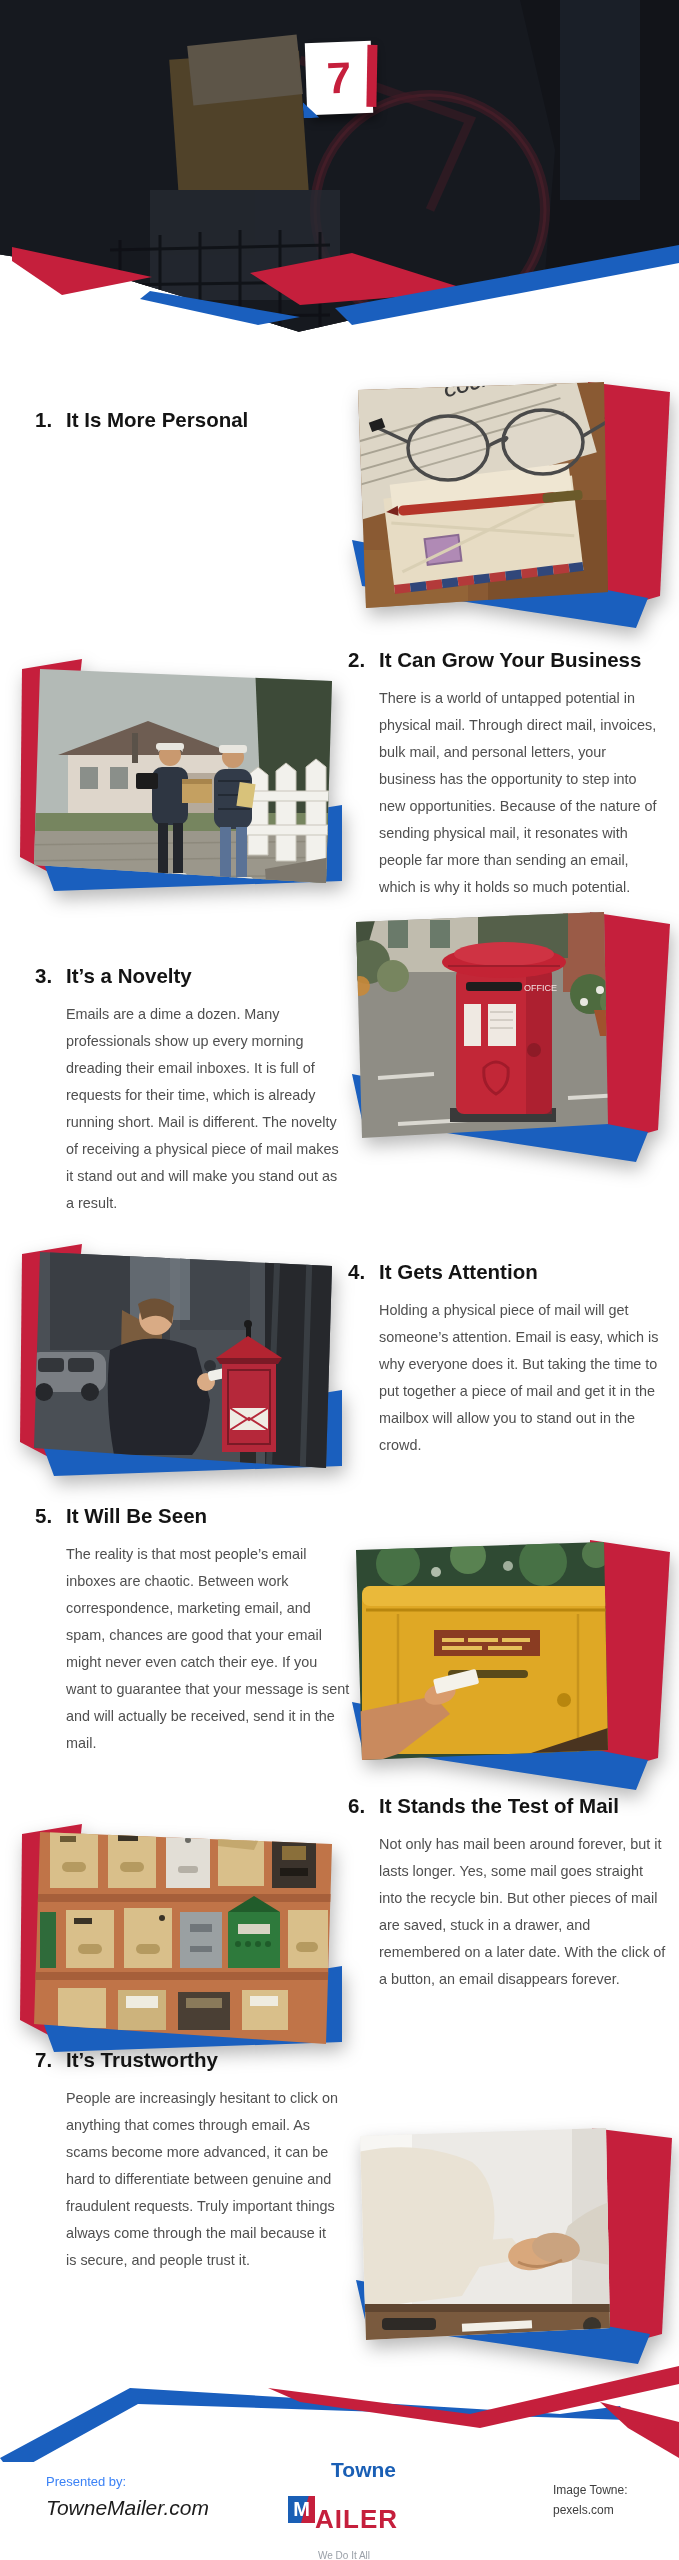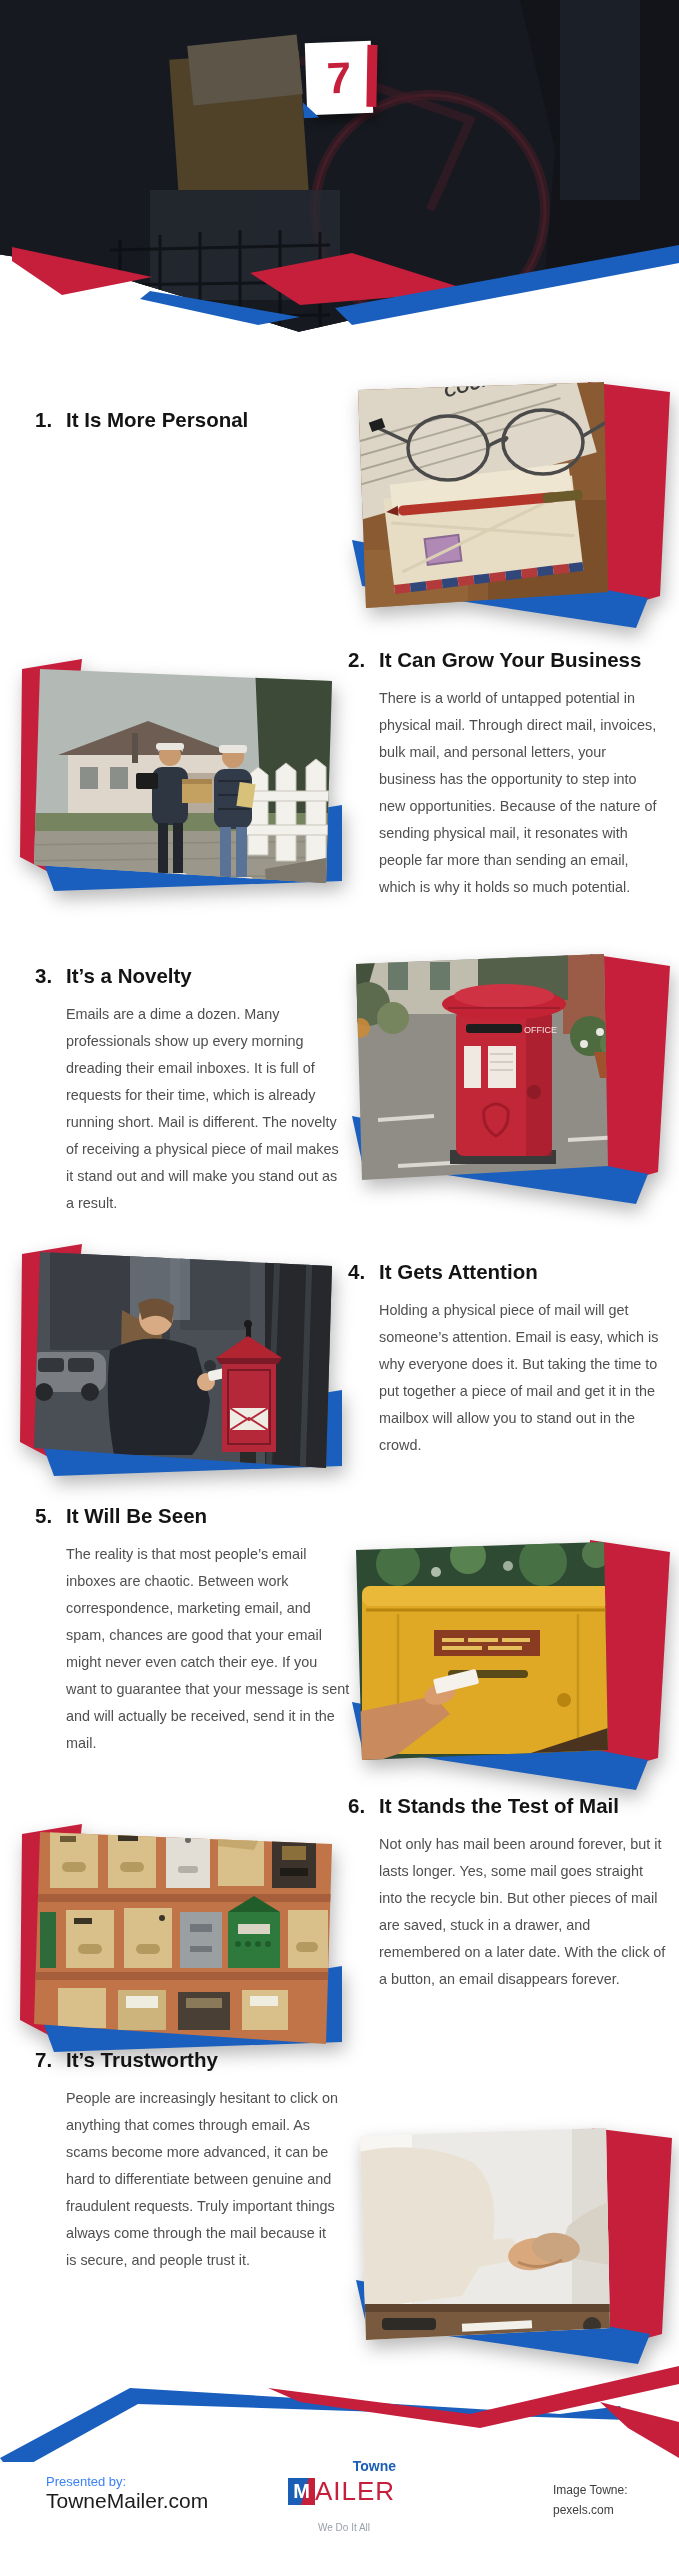--- a/index.html
+++ b/index.html
@@ -36,30 +36,30 @@
   .sec-head { display:flex; gap:9px; font-size:20.5px; font-weight:bold; color:#141414; }
   .sec-num { min-width:22px; }
   .sec-body { margin-top:13px; margin-left:31px; font-size:14.4px; color:#4f4f4f; line-height:1.87; }
   .photo-block { position:absolute; }
   .photo-block svg { filter:drop-shadow(3px 8px 9px rgba(0,0,0,0.28)); }
 
   
   .footer-band { position:absolute; left:0; top:2362px; pointer-events:none; }
   .presented { position:absolute; left:46px; top:2474px; }
   .presented-label { font-size:13px; color:#3b82f6; }
-  .presented-value { font-size:21px; color:#1c1c1c; }
+  .presented-value { margin-top:7px; font-size:21px; color:#1c1c1c;font-style:italic; }
   .logo { position:absolute; left:288px; top:2458px; width:112px; }
-  .logo-top { text-align:right; padding-right:4px; color:#1a5fb5; font-weight:bold; font-size:14px; }
+  .logo-top { text-align:right; padding-right:4px; color:#1a5fb5; font-weight:bold; font-size:21px; }
   .logo-row { display:flex; align-items:center; margin-top:2px; }
   .logo-mbox { position:relative; width:27px; height:27px; background:#1a5fb5; overflow:hidden;
     display:flex; align-items:center; justify-content:center; }
   .logo-mbox::after { content:""; position:absolute; right:0; top:0; width:14px; height:27px;
     background:#c51f3c; clip-path:polygon(100% 0,100% 100%,0 100%,55% 0); }
   .logo-m { position:relative; z-index:1; color:#ffffff; font-weight:bold; font-size:20px; }
-  .logo-rest { color:#c51f3c; font-weight:normal; font-size:26px; letter-spacing:1px; }
+  .logo-rest { color:#c51f3c; font-weight:bold; font-size:26px; letter-spacing:1px;margin-top:20px; }
   .logo-tagline { text-align:center; font-size:10px; color:#9aa0a8; margin-top:15px; }
   .img-source { position:absolute; left:553px; top:2480px; font-size:12px; color:#3d3d3d; line-height:1.7; }
 </style>
 </head>
 <body>
 
 <div id="page">
 
   <div class="header">
     <svg class="header-art" width="679" height="335" viewBox="0 0 679 335">
@@ -231,21 +231,21 @@
     <div class="sec-body">There is a world of untapped potential in physical mail. Through direct mail, invoices, bulk mail, and personal letters, your business has the opportunity to step into new opportunities. Because of the nature of sending physical mail, it resonates with people far more than sending an email, which is why it holds so much potential.</div>
   </div>
 
   <div class="text-block" style="left:35px; top:964px; width:310px;">
     <div class="sec-head">
       <span class="sec-num">3.</span>
       <span>It’s a Novelty</span>
     </div>
     <div class="sec-body">Emails are a dime a dozen. Many professionals show up every morning dreading their email inboxes. It is full of requests for their time, which is already running short. Mail is different. The novelty of receiving a physical piece of mail makes it stand out and will make you stand out as a result.</div>
   </div>
-  <div class="photo-block" style="left:338px; top:952px;">
+  <div class="photo-block" style="left:338px; top:910px;">
     <svg width="332" height="256" viewBox="0 0 332 256">
       <polygon points="252,2 332,14 320,220 248,240" fill="#c51f3c"></polygon>
       <polygon points="14,164 310,222 298,252 24,210" fill="#1a5fbe"></polygon>
       <defs>
           <clipPath id="clip3">
             <polygon points="18,12 266,2 270,214 24,228"></polygon>
           </clipPath>
         </defs>
       <g clip-path="url(#clip3)">
         <rect x="0" y="0" width="332" height="256" fill="#8f8d85"></rect>

